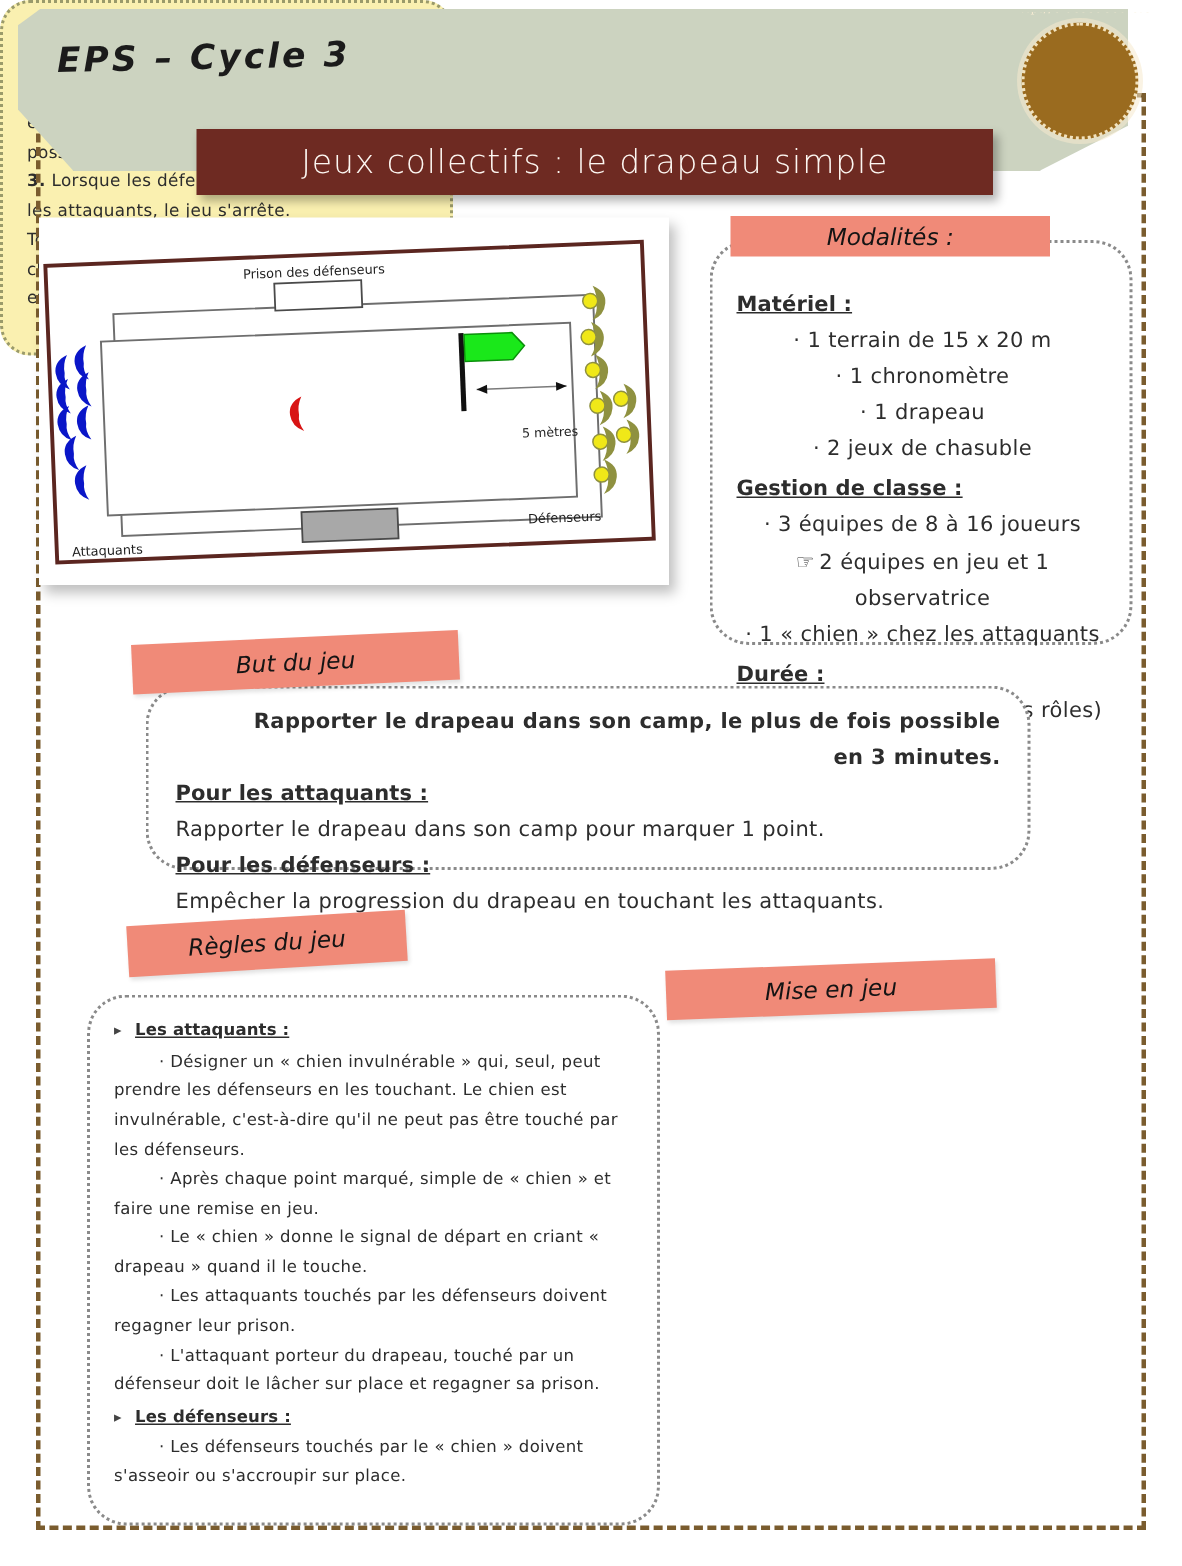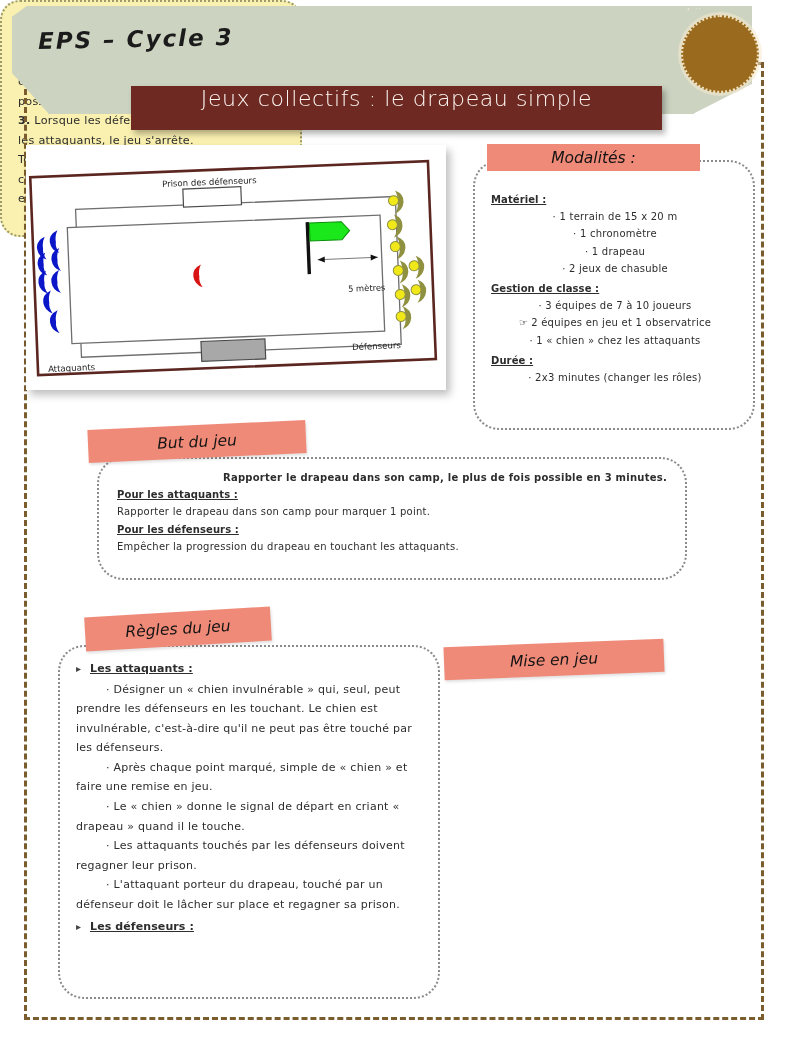--- a/index.html
+++ b/index.html
@@ -68,21 +68,21 @@
   #stamp text { font-size: 8.2px; fill: #f5ead2;
     font-family: "DejaVu Serif", serif; letter-spacing: .4px; }
 
   
   #title-bar {
     position: absolute;
     left: 131px; top: 86px;
     width: 531px; height: 44px;
     background: #6e2a22;
     box-shadow: 3px 4px 6px rgba(0,0,0,0.3);
-    display: flex; justify-content: center;
+    display: flex; align-items: center; justify-content: center;
     z-index: 8;
   }
   #title-bar .t {
     color: #fdf7f2;
     font-size: 22px;
     font-family: "DejaVu Sans", sans-serif;
     font-weight: 300;
     letter-spacing: .6px;
     white-space: nowrap;
   }
@@ -120,21 +120,21 @@
     font-family: "DejaVu Sans", sans-serif;
     font-style: italic;
     font-size: 15.5px;
     color: #141414;
     white-space: nowrap;
   }
 
   
   .hw {
     font-family: "DejaVu Sans", sans-serif;
-    font-size: 10px;
+    font-size: 14px;
     line-height: 1.72;
     color: #2d2d2d;
     letter-spacing: .25px;
   }
   .hw .sub {
     font-weight: 700;
     text-decoration: underline;
     display: inline-block;
     letter-spacing: .1px;
   }
@@ -158,21 +158,21 @@
   }
   #ribbon-but {
     left: 88px; top: 425px; width: 218px; height: 33px;
     justify-content: center;
     transform: rotate(-2.6deg);
     box-shadow: 1px 2px 3px rgba(0,0,0,.12);
   }
 
   
   #panel-regles {
-    left: 58px; top: 645px; width: 382px; height: 354px;
+    left: 58px; top: 663px; width: 382px; height: 354px;
     padding: 12px 14px 8px 16px;
   }
   #ribbon-regles {
     left: 85px; top: 612px; width: 186px; height: 34px;
     justify-content: center;
     transform: rotate(-3.4deg);
     box-shadow: 1px 2px 3px rgba(0,0,0,.12);
   }
   #panel-regles .hw { font-size: 11px; line-height: 1.78; }
   .tri-bullet::before {
@@ -308,21 +308,21 @@
   <span class="rt">Modalités :</span>
 </div>
 <div class="dotted-panel" id="panel-modalites">
   <div class="hw">
     <div class="sub hdr">Matériel :</div>
     <div class="row">· 1 terrain de 15 x 20 m</div>
     <div class="row">· 1 chronomètre</div>
     <div class="row">· 1 drapeau</div>
     <div class="row">· 2 jeux de chasuble</div>
     <div class="sub hdr">Gestion de classe :</div>
-    <div class="row">· 3 équipes de 7 à 10 joueurs</div>
+    <div class="row">· 3 équipes de 8 à 16 joueurs</div>
     <div class="row arrow-item">2 équipes en jeu et 1 observatrice</div>
     <div class="row">· 1 « chien » chez les attaquants</div>
     <div class="sub hdr">Durée :</div>
     <div class="row">· 2x3 minutes (changer les rôles)</div>
   </div>
 </div>
 
 <div class="ribbon" id="ribbon-but">
   <span class="rt">But du jeu</span>
 </div>
@@ -345,20 +345,21 @@
       <span class="sub">Les attaquants :</span>
     </div>
     <div class="indent">· Désigner un « chien invulnérable » qui, seul, peut prendre les défenseurs en les touchant. Le chien est invulnérable, c'est-à-dire qu'il ne peut pas être touché par les défenseurs.</div>
     <div class="indent">· Après chaque point marqué, simple de « chien » et faire une remise en jeu.</div>
     <div class="indent">· Le « chien » donne le signal de départ en criant « drapeau » quand il le touche.</div>
     <div class="indent">· Les attaquants touchés par les défenseurs doivent regagner leur prison.</div>
     <div class="indent">· L'attaquant porteur du drapeau, touché par un défenseur doit le lâcher sur place et regagner sa prison.</div>
     <div class="tri-bullet" style="margin-top:2px;">
       <span class="sub">Les défenseurs :</span>
     </div>
+    <div class="indent">· Les défenseurs touchés par le « chien » doivent s'asseoir ou s'accroupir sur place.</div>
   </div>
 </div>
 
 <div class="ribbon" id="ribbon-mise">
   <span class="rt">Mise en jeu</span>
 </div>
 <div id="panel-mise">
   <div class="hw">
     <div>
       <span class="num">1.</span>

